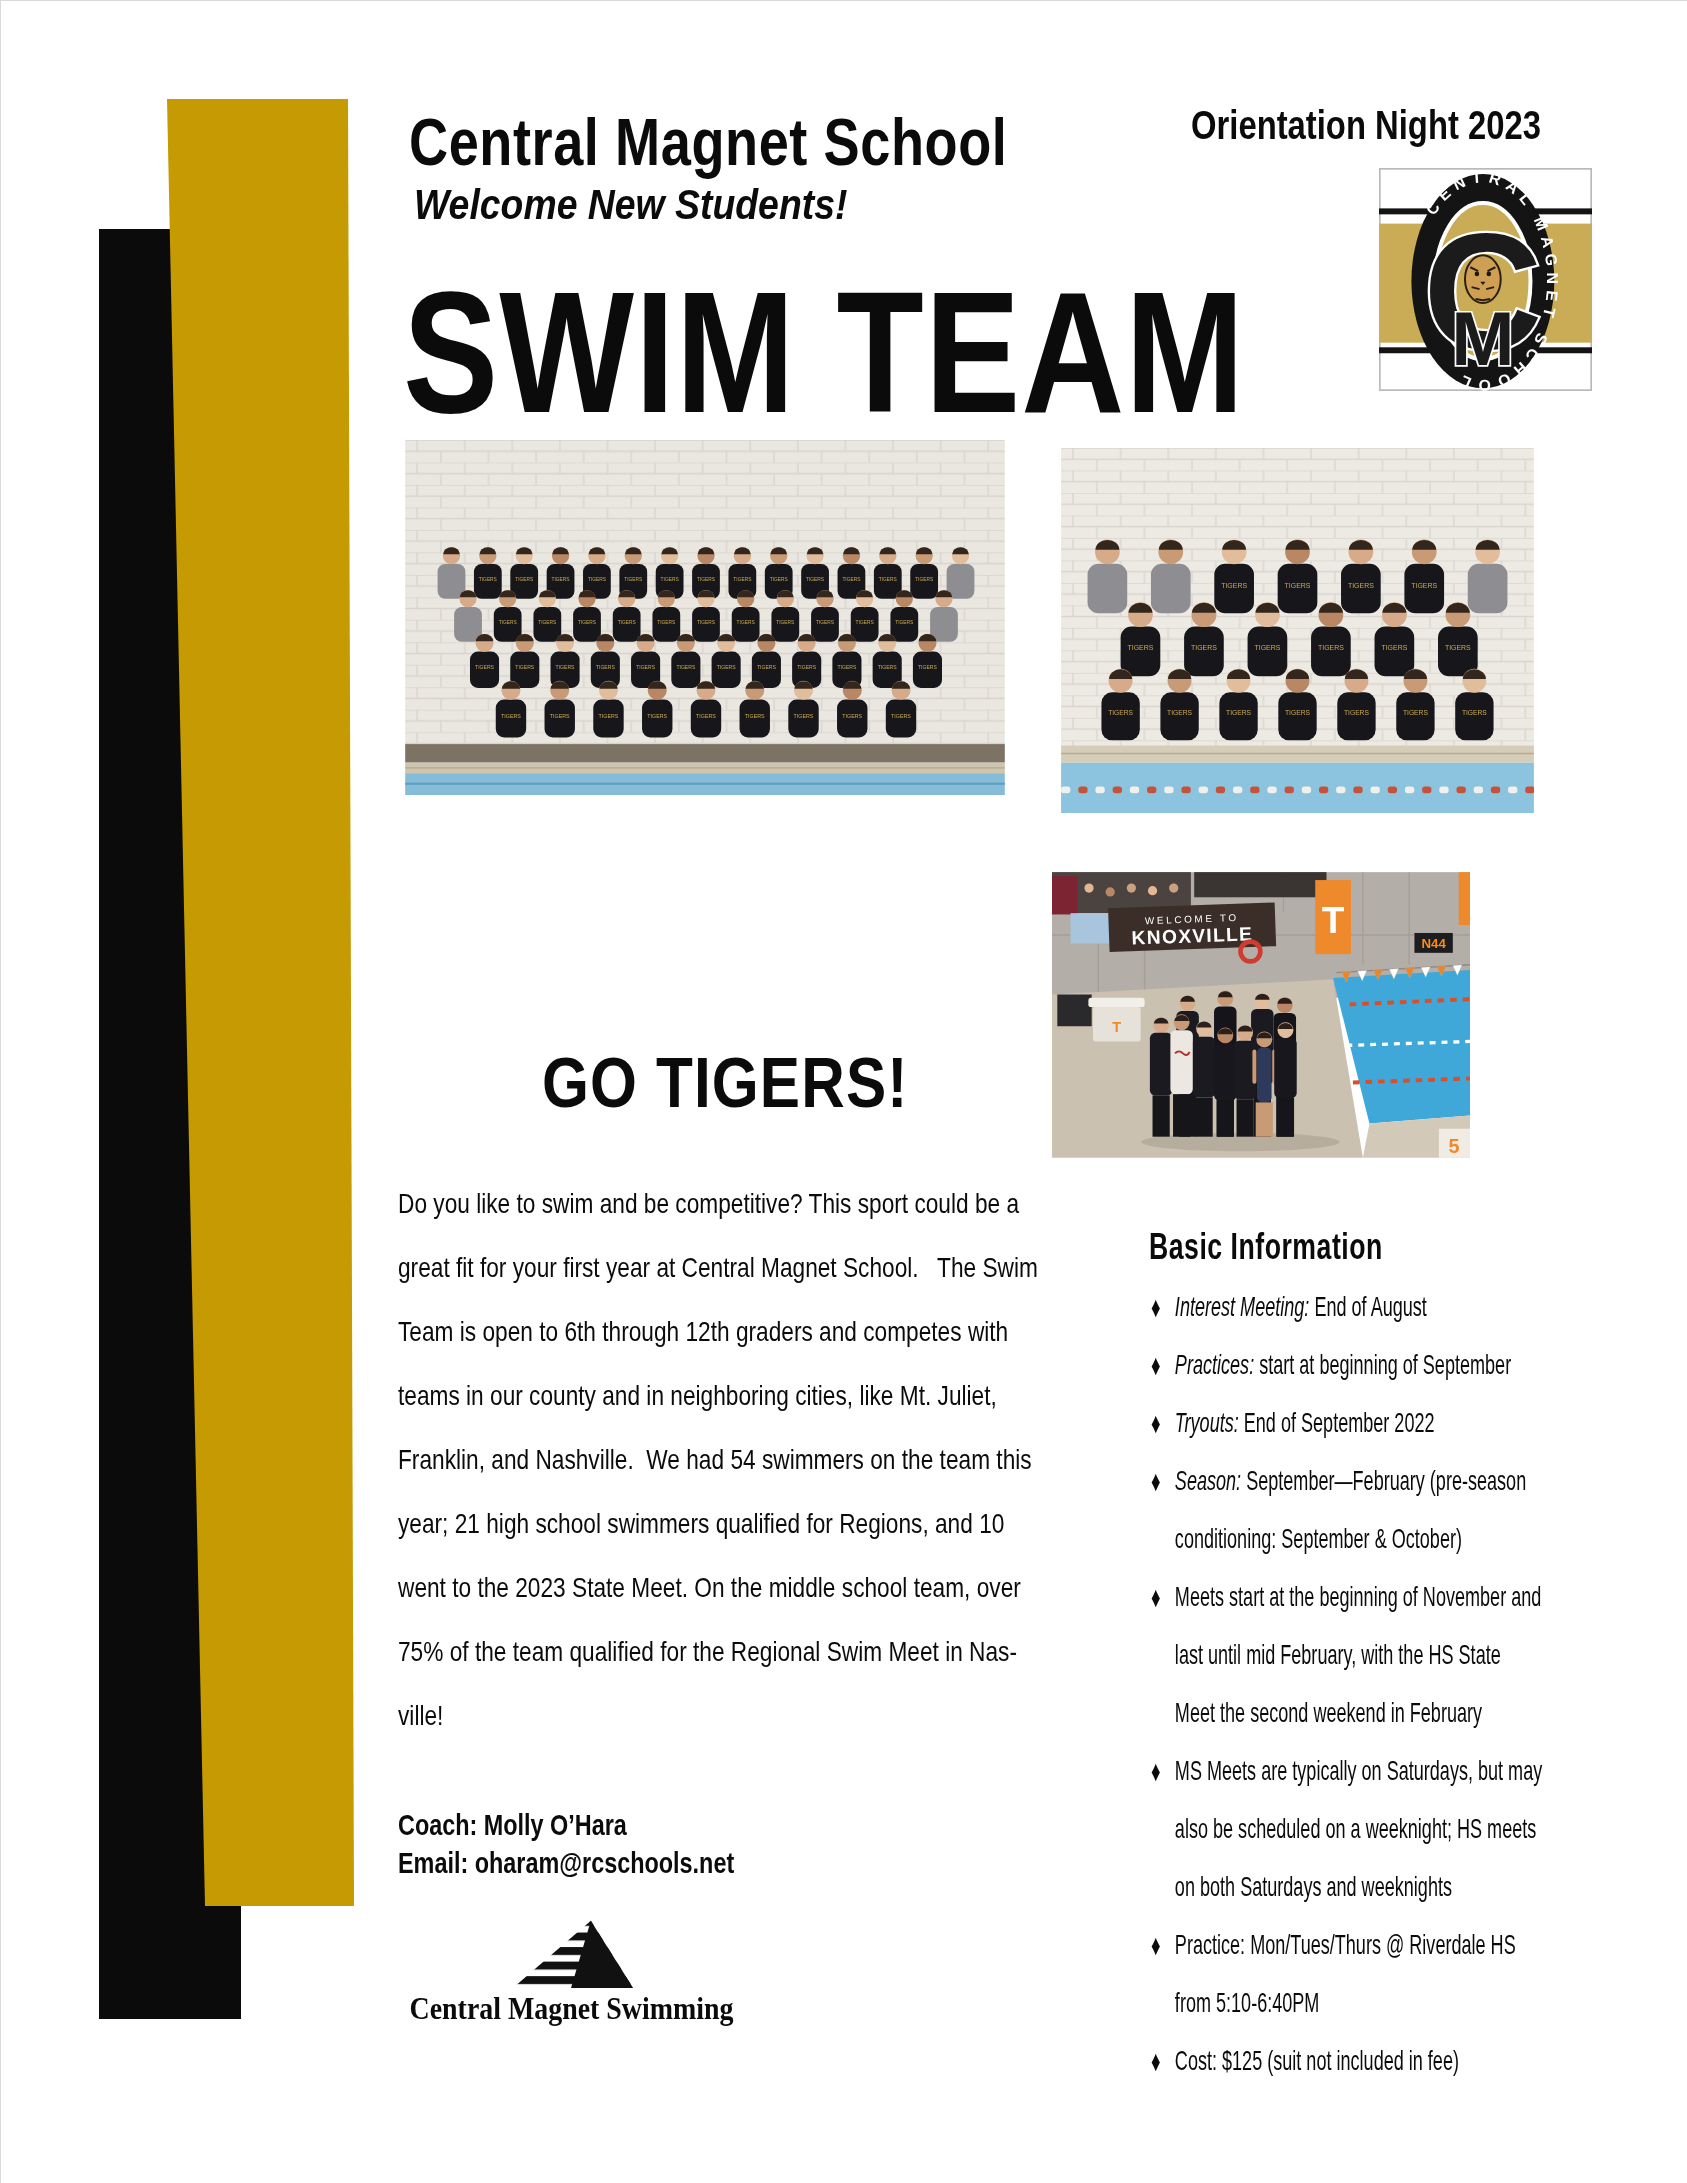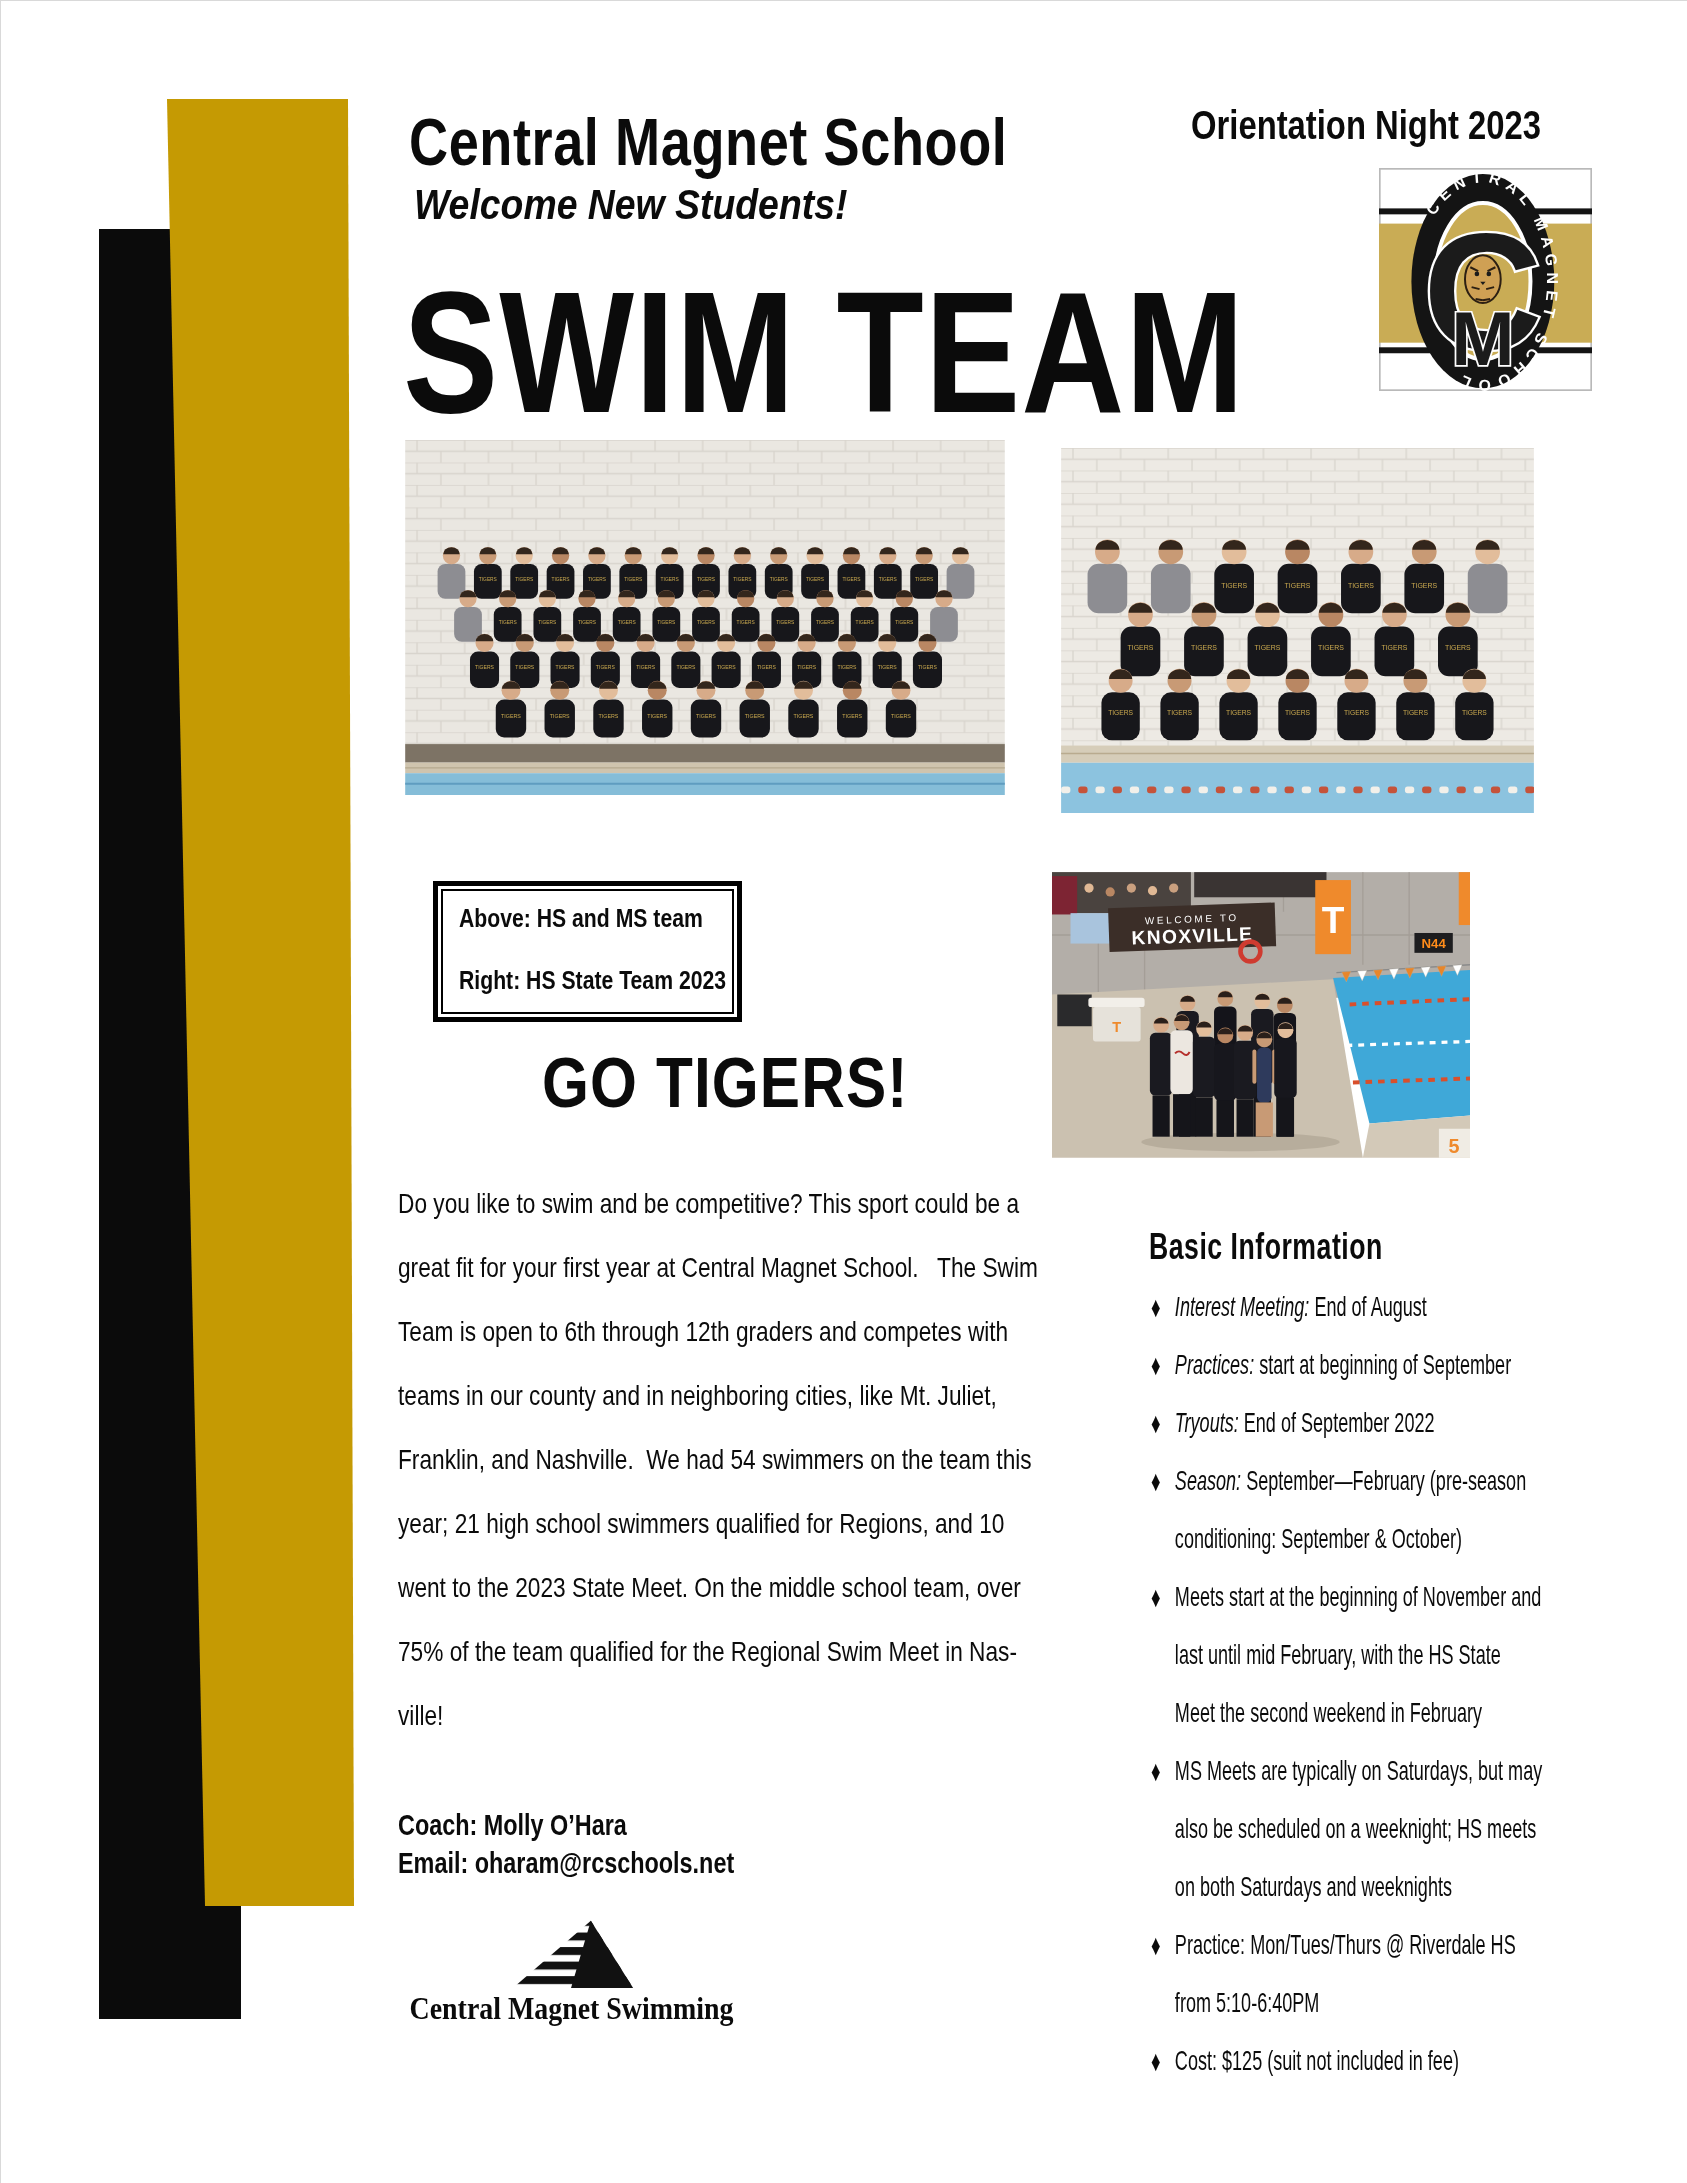--- a/index.html
+++ b/index.html
@@ -508,26 +508,20 @@
         <rect x="333" y="268" width="6" height="52" rx="3" fill="#c89a75"></rect>
         <circle cx="353" cy="239" r="12" fill="#e2bd9b"></circle>
         <path d="M 342 237 a 11 9 0 0 1 22 0 Z" fill="#2a1f1a"></path>
         <rect x="336" y="251" width="34" height="90.48" rx="8" fill="#17171d"></rect>
         <rect x="340" y="341.48" width="26" height="58.51999999999998" fill="#15151a"></rect>
       </g>
     <rect x="585" y="388" width="47" height="44" fill="#f0ece4"></rect>
     <text x="608" y="424" font-size="30" font-weight="900" text-anchor="middle" fill="#ef8a2c">5</text>
   </svg>
 
-  <div class="abs caption-box">
-    <div class="caption-inner">
-      <div class="caption-line">Above: HS and MS team</div>
-      <div class="caption-line">Right: HS State Team 2023</div>
-    </div>
-  </div>
 
   <div class="abs go-tigers">GO TIGERS!</div>
 
   <div class="abs body-col">
     <div class="body-line">Do you like to swim and be competitive? This sport could be a</div>
     <div class="body-line">great fit for your first year at Central Magnet School.   The Swim</div>
     <div class="body-line">Team is open to 6th through 12th graders and competes with</div>
     <div class="body-line">teams in our county and in neighboring cities, like Mt. Juliet,</div>
     <div class="body-line">Franklin, and Nashville.  We had 54 swimmers on the team this</div>
     <div class="body-line">year; 21 high school swimmers qualified for Regions, and 10</div>

